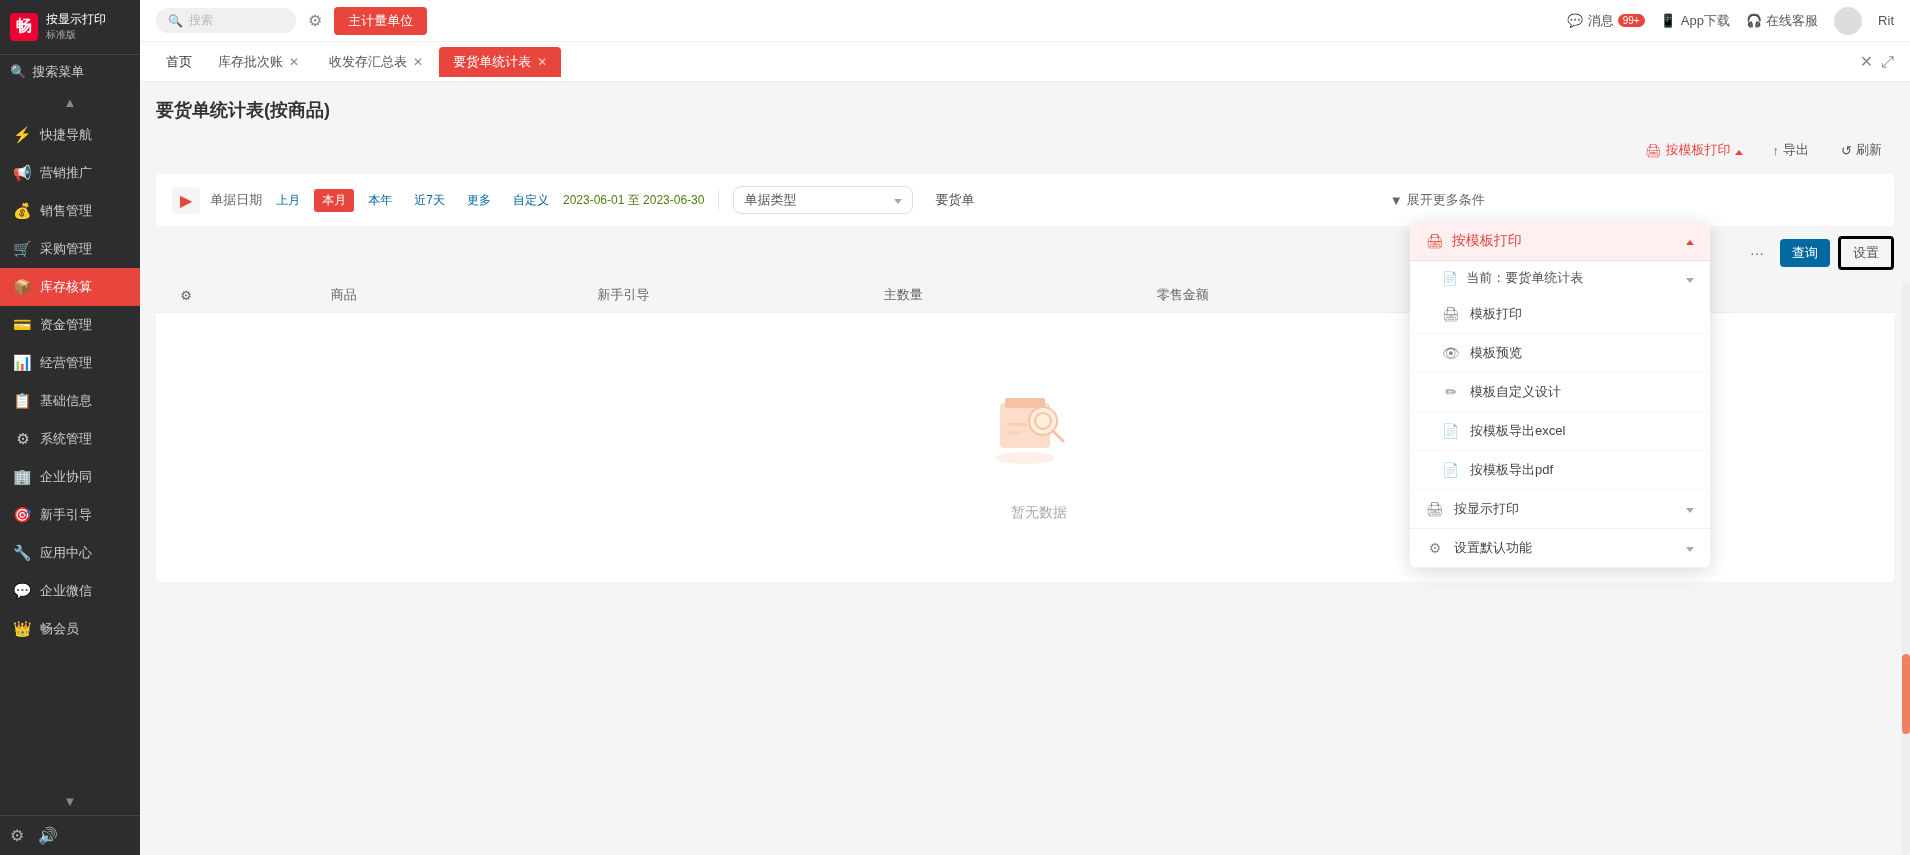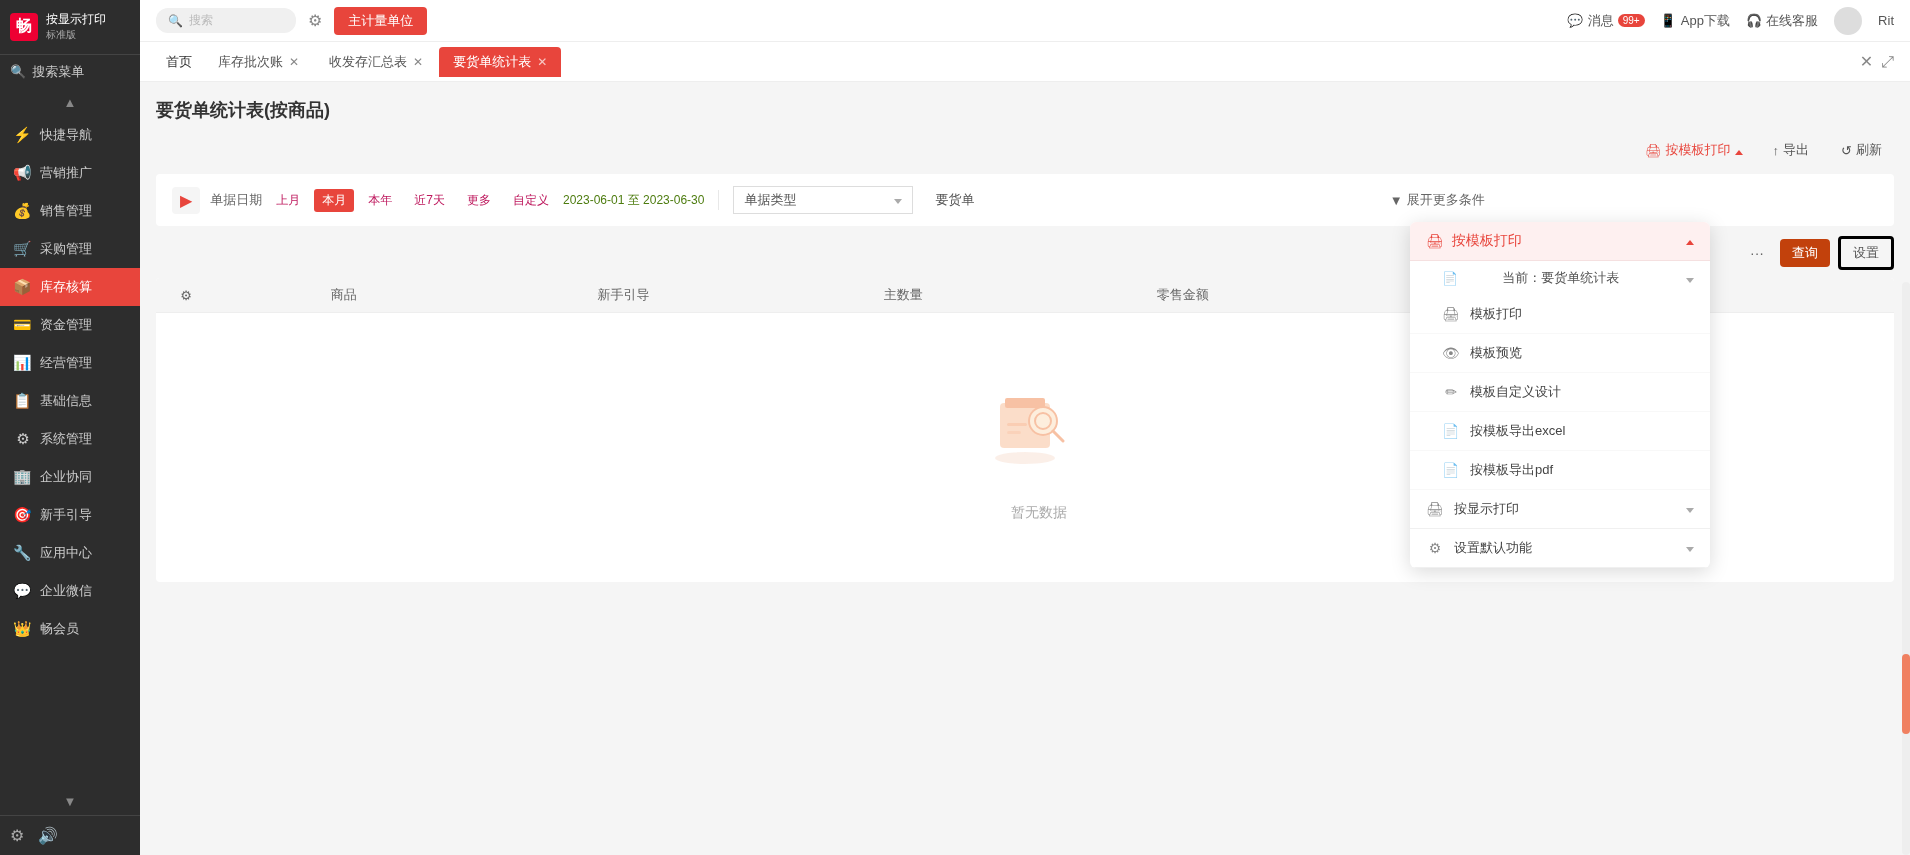--- a/index.html
+++ b/index.html
@@ -46,30 +46,30 @@
     .tabs-right-icon { font-size: 16px; color: #888; cursor: pointer; }
 
     
     .page-content { flex: 1; overflow: auto; padding: 16px; position: relative; }
     .page-title { font-size: 18px; font-weight: bold; color: #333; margin-bottom: 14px; }
 
     
     .filter-bar { background: #fff; border-radius: 4px; padding: 12px 16px; margin-bottom: 10px; display: flex; align-items: center; gap: 10px; flex-wrap: wrap; }
     .filter-section { display: flex; align-items: center; gap: 6px; }
     .filter-label { color: #666; font-size: 13px; white-space: nowrap; }
-    .date-btn { padding: 3px 8px; border: none; background: none; cursor: pointer; color: #be185d; font-size: 12px; border-radius: 3px; }
+    .date-btn { padding: 3px 8px; border: none; background: none; cursor: pointer; color: #0369a1; font-size: 12px; border-radius: 3px; }
     .date-btn.active { background: #e8453c; color: #fff; }
     .date-range { font-size: 12px; color: #4d7c0f; }
     .filter-divider { width: 1px; height: 20px; background: #e8e8e8; margin: 0 4px; }
-    .filter-select { display: flex; align-items: center; gap: 6px; padding: 4px 10px; border: 1px solid #ddd; border-radius: 0; cursor: pointer; background: #fff; font-size: 13px; color: #555; min-width: 180px; }
+    .filter-select { display: flex; align-items: center; gap: 6px; padding: 4px 10px; border: 1px solid #ddd; border-radius: 8px; cursor: pointer; background: #fff; font-size: 13px; color: #555; min-width: 180px; }
     .filter-select-arrow { color: #aaa; font-size: 12px; }
 
     .expand-btn { display: flex; align-items: center; gap: 4px; color: #666; font-size: 13px; cursor: pointer; padding: 4px 10px; }
     .action-btn { display: flex; align-items: center; gap: 4px; padding: 5px 12px; border: none; background: none; cursor: pointer; color: #555; font-size: 13px; border-radius: 4px; }
-    .action-btn.primary { background: #c2410c; color: #fff; }
+    .action-btn.primary { background: #0369a1; color: #fff; }
     .action-btn-template { display: flex; align-items: center; gap: 4px; padding: 5px 10px; background: none; border: none; cursor: pointer; color: #e8453c; font-size: 13px; }
     .btn-more { padding: 5px 8px; background: none; border: none; cursor: pointer; color: #666; font-size: 14px; }
 
     
     .table-wrapper { background: #fff; border-radius: 4px; overflow: hidden; }
     .table-header { display: flex; align-items: center; background: #f5f5f5; border-bottom: 1px solid #eee; padding: 8px 12px; }
     .table-col { flex: 1; font-size: 13px; color: #666; font-weight: 500; text-align: center; }
     .table-col-settings { width: 36px; flex: none; }
 
     
@@ -320,21 +320,21 @@
         <div class="dropdown-header-title">
           <span>🖨</span>
           <span>按模板打印</span>
         </div>
         <span class="dropdown-header-arrow"><span class="chevron-up" style="border-bottom-color:#e8453c;"></span></span>
       </div>
 
       <div class="sub-item" style="padding-left:32px;justify-content:space-between;">
         <div style="display:flex;align-items:center;gap:8px;">
           <span style="color:#888;font-size:13px;">📄</span>
-          <span style="color:#555;font-size:13px;margin-left:36px;">当前：要货单统计表</span>
+          <span style="color:#555;font-size:13px;">当前：要货单统计表</span>
         </div>
         <span><span class="chevron-down" style="border-top-color:#aaa;"></span></span>
       </div>
 
       <div class="dropdown-item">
         <span class="dropdown-item-icon">🖨</span>
         <span>模板打印</span>
       </div>
       <div class="dropdown-item">
         <span class="dropdown-item-icon">👁</span>

